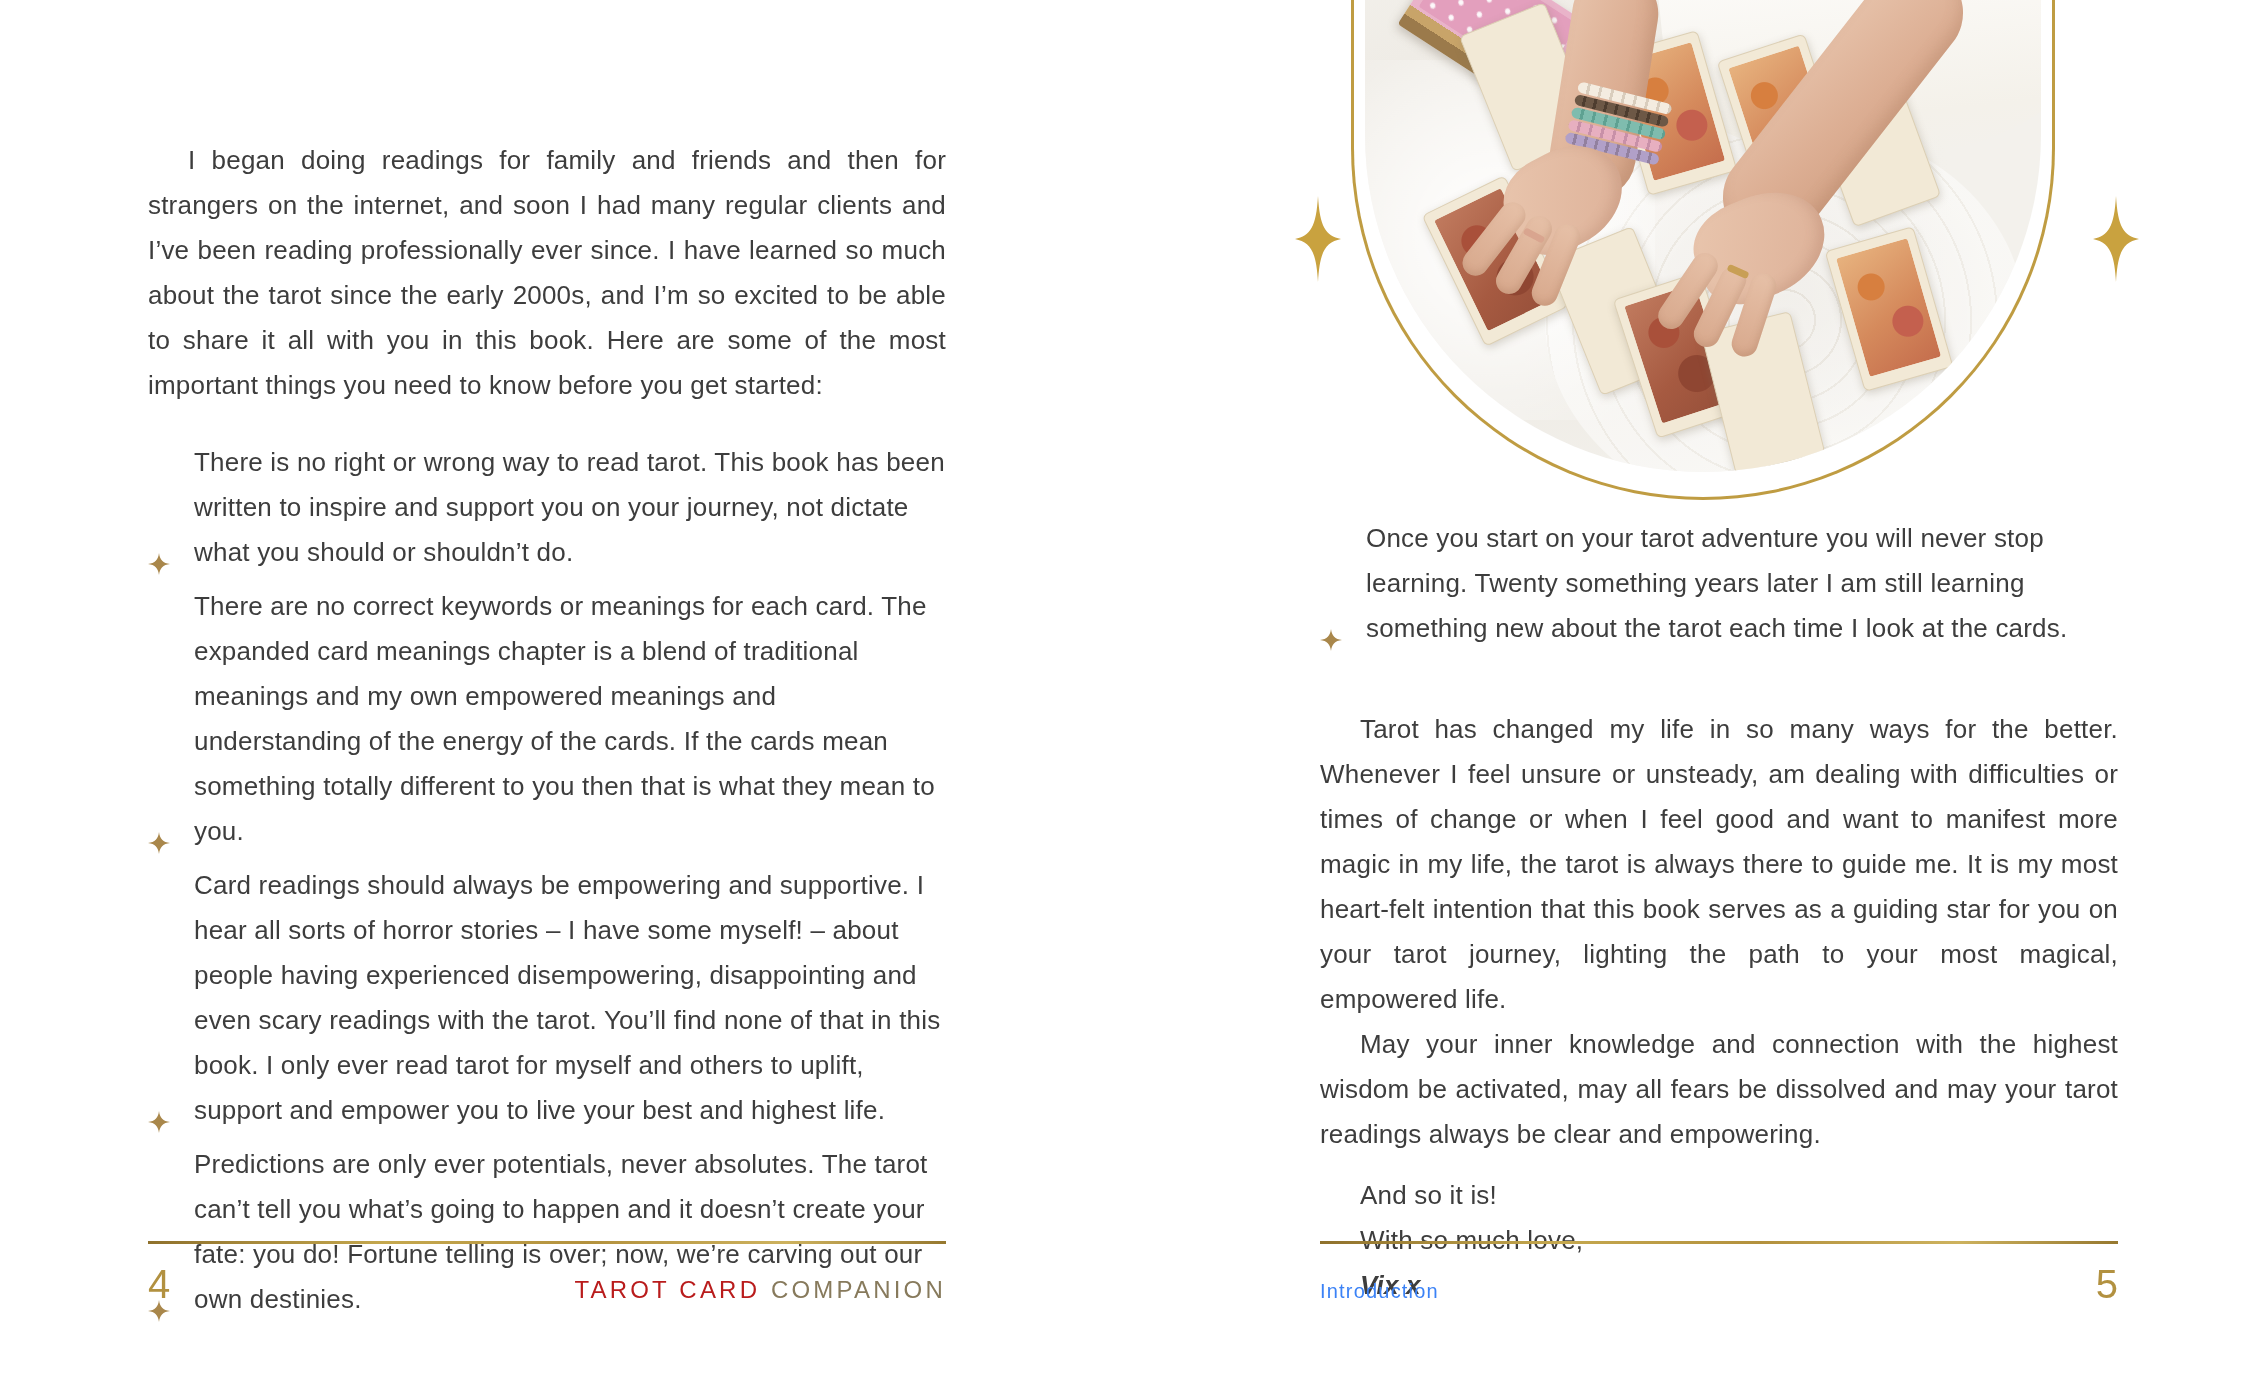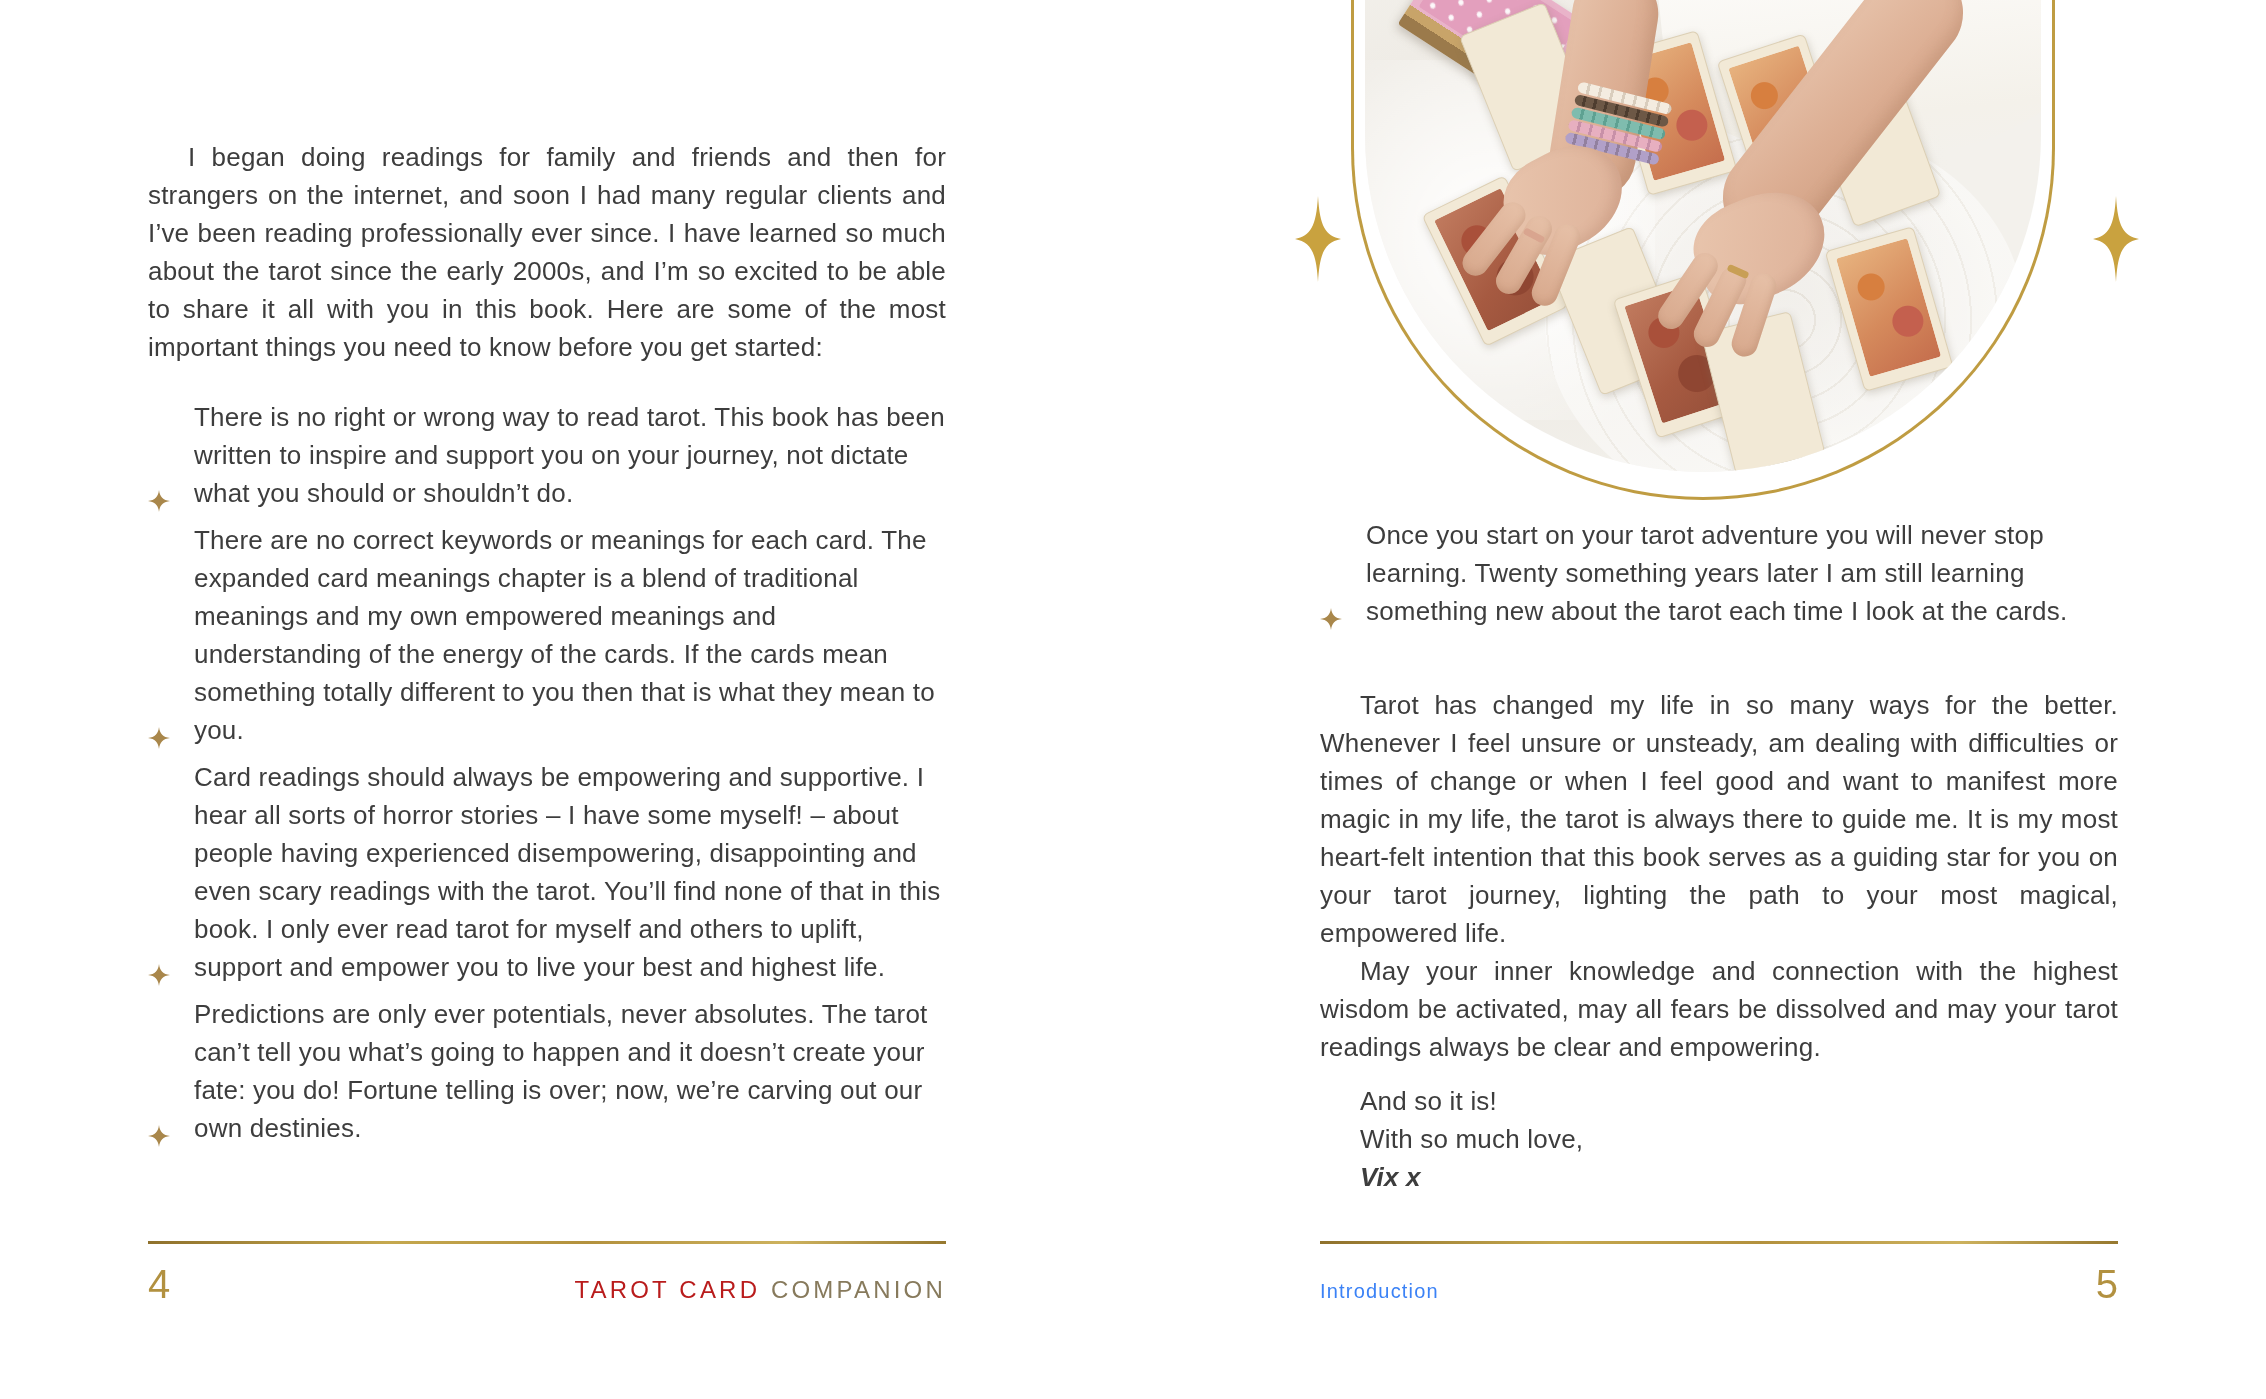--- a/index.html
+++ b/index.html
@@ -10,21 +10,21 @@
     font-family:"Liberation Sans", sans-serif;
     color:#3d3d3d;
     overflow:hidden;
     position:relative;
   }
   .page { position:absolute; top:0; width:1133px; height:1399px; }
   .page-left  { left:0; }
   .page-right { left:1133px; }
 
   
-  .text-col { position:absolute; width:798px; font-size:26px; line-height:38px; letter-spacing:0.2px; }
+  .text-col { position:absolute; width:798px; font-size:26px; line-height:45px; letter-spacing:0.2px; }
   .page-left  .text-col { left:148px; top:138px; }
   .page-right .text-col { left:187px; top:516px; }
 
   p { margin:0; }
   .justify { text-align:justify; }
   .indent  { text-indent:40px; }
 
   .bullet-list { margin-top:32px; }
   .bullet-item { display:flex; align-items:flex-end; margin-bottom:9px; }
   .bullet-item:last-child { margin-bottom:16px; }

